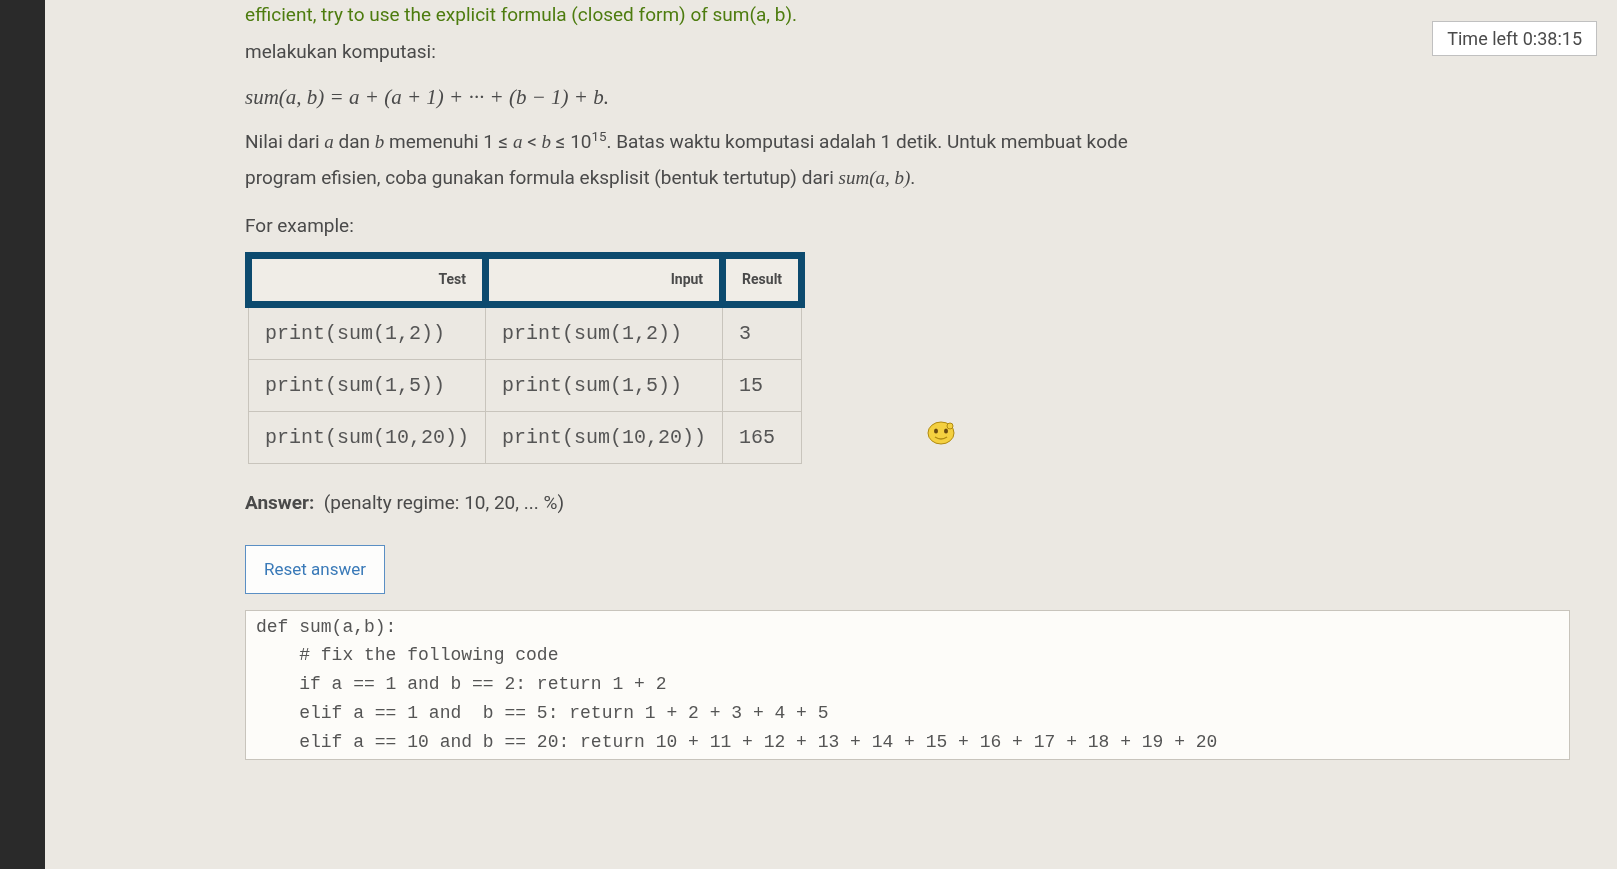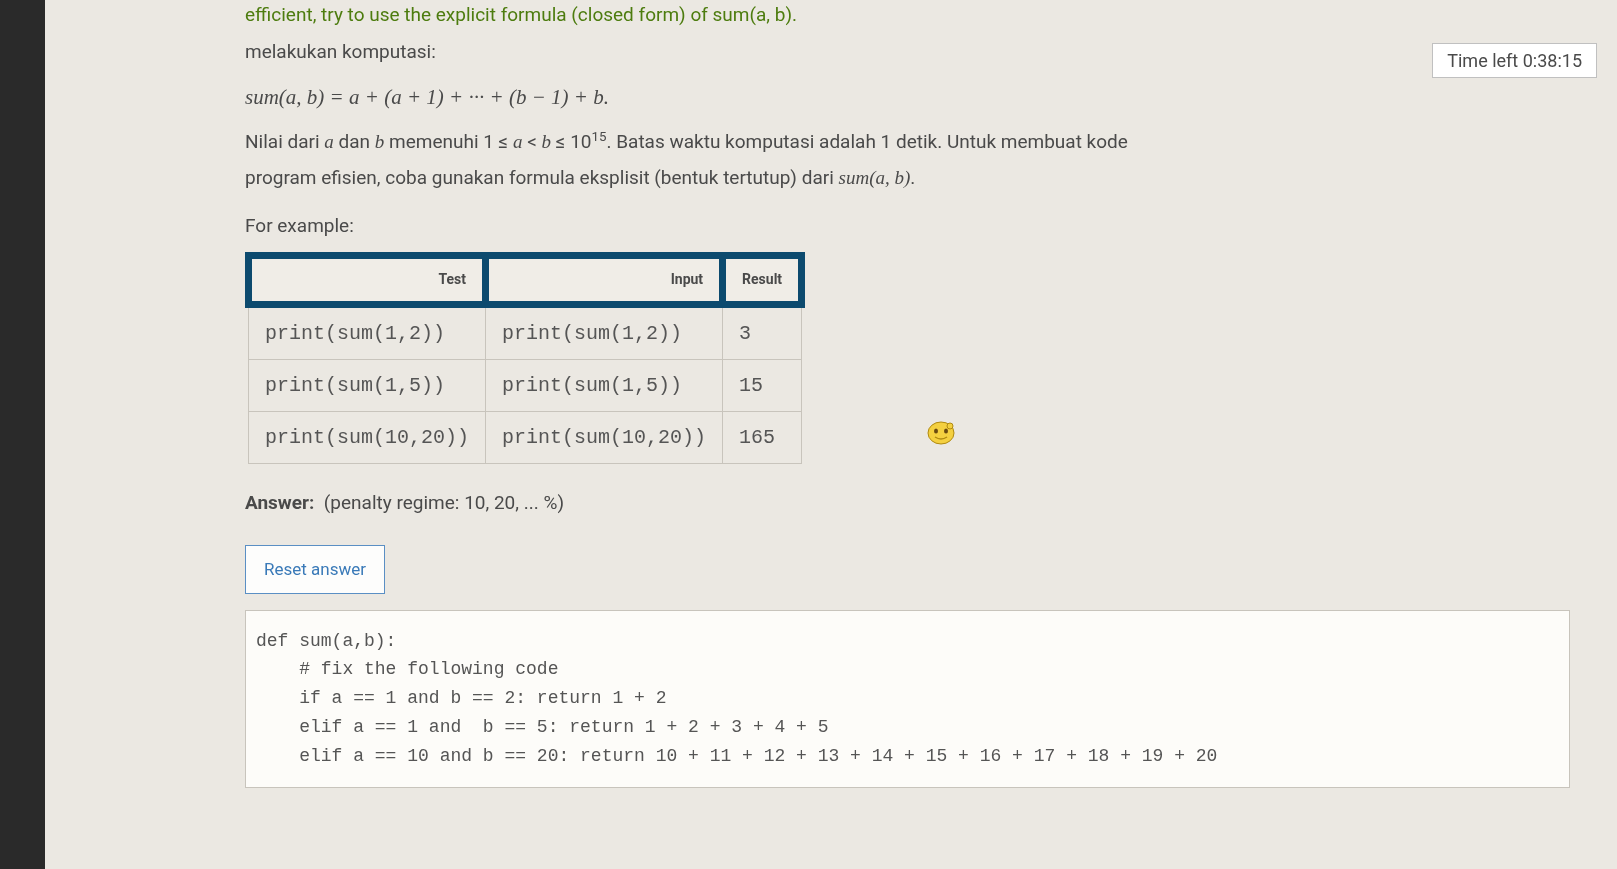--- a/index.html
+++ b/index.html
@@ -29,21 +29,21 @@
       left: 45px;
       top: 0;
       right: 0;
       height: 100%;
       background: #ebe8e2;
       padding-left: 200px;
       padding-top: 0;
     }
     .time-left-box {
       position: absolute;
-      top: 43px;
+      top: 21px;
       right: 20px;
       background: #fff;
       border: 1px solid #c0c0c0;
       padding: 6px 14px;
       font-size: 18px;
       color: #4a4a4a;
       z-index: 10;
     }
     .question-body {
       padding-top: 0;
@@ -127,21 +127,21 @@
       font-size: 19px;
       line-height: 1.5;
       margin-bottom: 10px;
     }
     .code-area {
       border: 1px solid #c8c4bc;
       background: #fdfcf9;
       font-family: "Courier New", Courier, monospace;
       font-size: 18px;
       color: #555;
-      padding: 16px 10px;
+      padding: 2px 10px;
       white-space: pre;
       line-height: 1.6;
       width: 98%;
       overflow: hidden;
     }
     .emoji-sticker {
       position: absolute;
       left: 880px;
       top: 418px;
       width: 32px;

